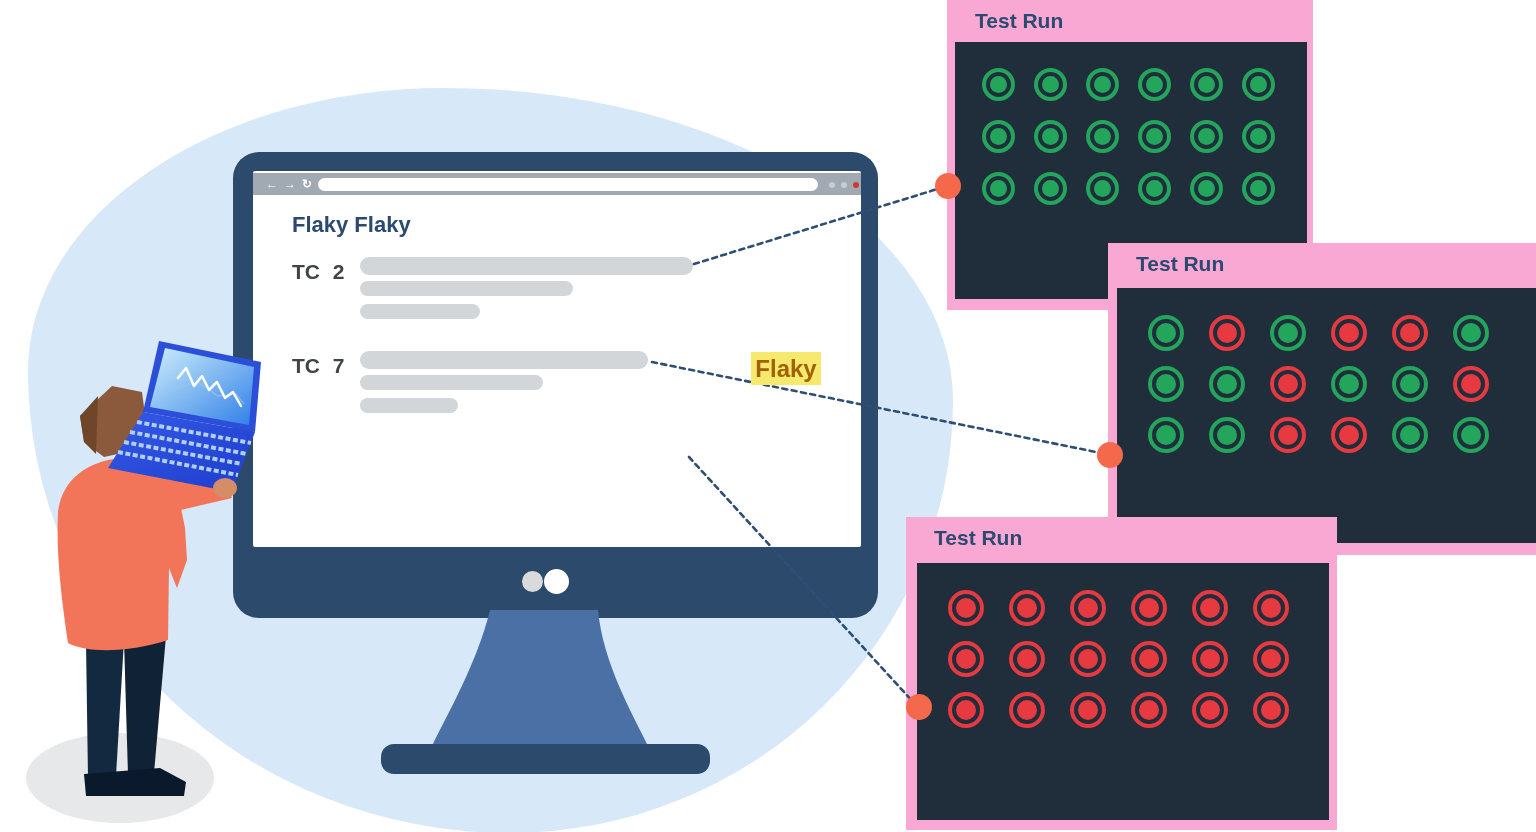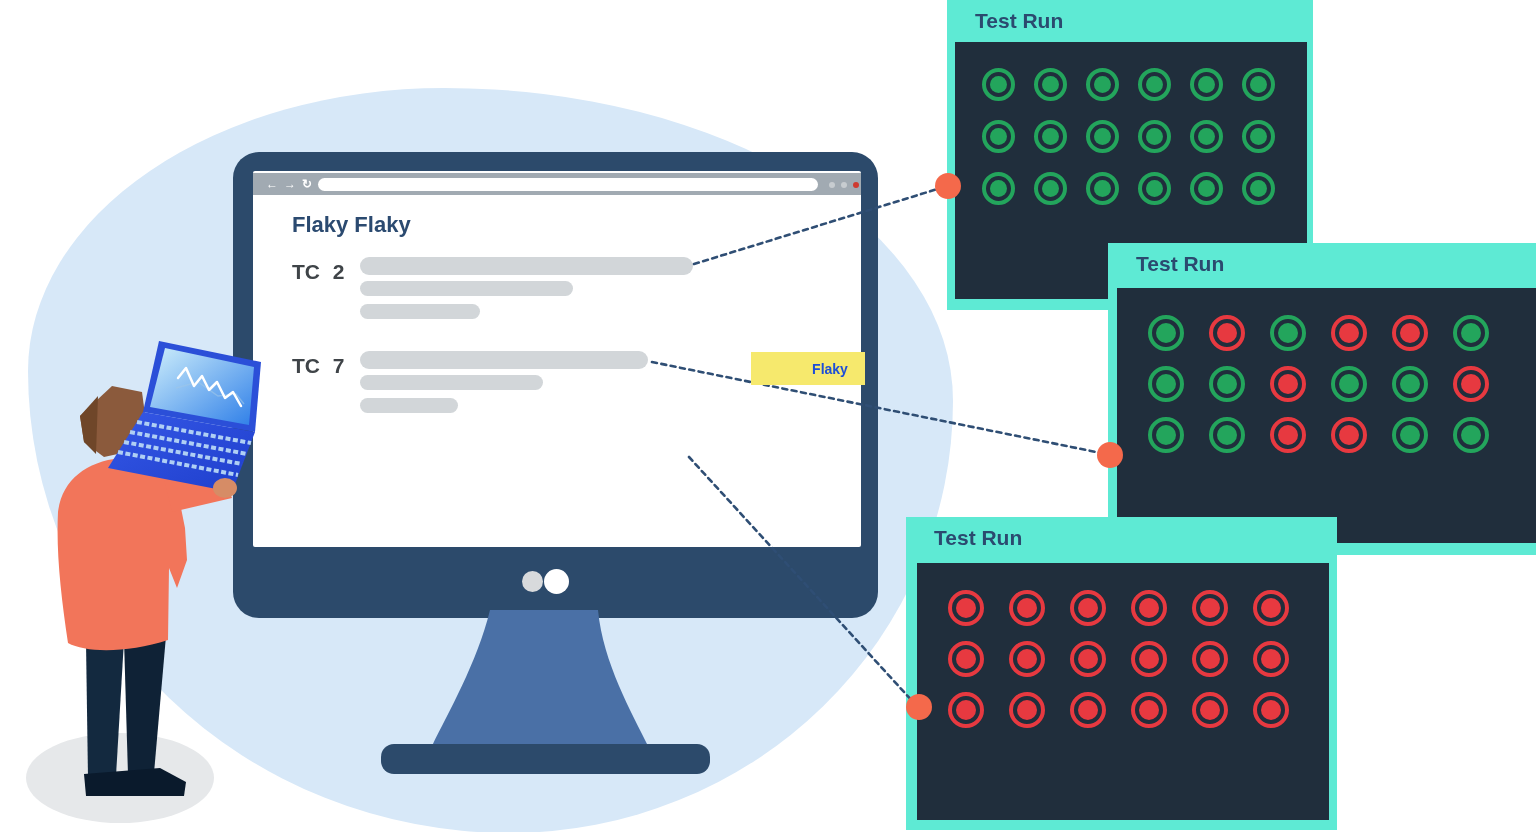--- a/index.html
+++ b/index.html
@@ -25,23 +25,23 @@
   .tc-label{position:absolute;left:39px;top:3px;font-size:21px;font-weight:bold;color:#3F4448;word-spacing:7px;}
   .bar{position:absolute;left:107px;background:#D2D6D9;border-radius:9px;}
   .bar.b0{top:0;height:18px}.bar.b1{top:24px;height:15px}.bar.b2{top:47px;height:15px}
   .bezel-dot{position:absolute;border-radius:50%;}
   .bezel-dot.g{left:289px;top:419px;width:21px;height:21px;background:#D8DADC;}
   .bezel-dot.w{left:311px;top:417px;width:25px;height:25px;background:#FFFFFF;}
   .stand-svg{position:absolute;left:370px;top:608px;}
   
   .flaky-tag{position:absolute;left:751px;top:352px;width:70px;height:33px;background:#F6E96D;
              display:flex;align-items:center;justify-content:center;
-             font-size:14px;font-weight:bold;color:#1d4ed8;z-index:8;padding-left:44px;}
-  
-  .panel{position:absolute;background:#5eead4;}
+             font-size:24px;font-weight:bold;color:#a16207;z-index:8;}
+  
+  .panel{position:absolute;background:#f9a8d4;}
   .panel-title{display:block;padding:9px 0 0 28px;font-size:21px;font-weight:bold;color:#2B4A6F;}
   .panel-body{background:#202E3C;}
   .p1{left:947px;top:0;width:366px;height:310px;z-index:3;}
   .p1 .panel-body{position:absolute;left:8px;top:42px;width:352px;height:257px;}
   .p2{left:1108px;top:243px;width:428px;height:312px;z-index:4;}
   .p2 .panel-body{position:absolute;left:9px;top:45px;width:419px;height:255px;}
   .p3{left:906px;top:517px;width:431px;height:313px;z-index:5;}
   .p3 .panel-body{position:absolute;left:11px;top:46px;width:412px;height:257px;}
   .dots{display:flex;flex-direction:column;}
   .dot-row{display:flex;}

